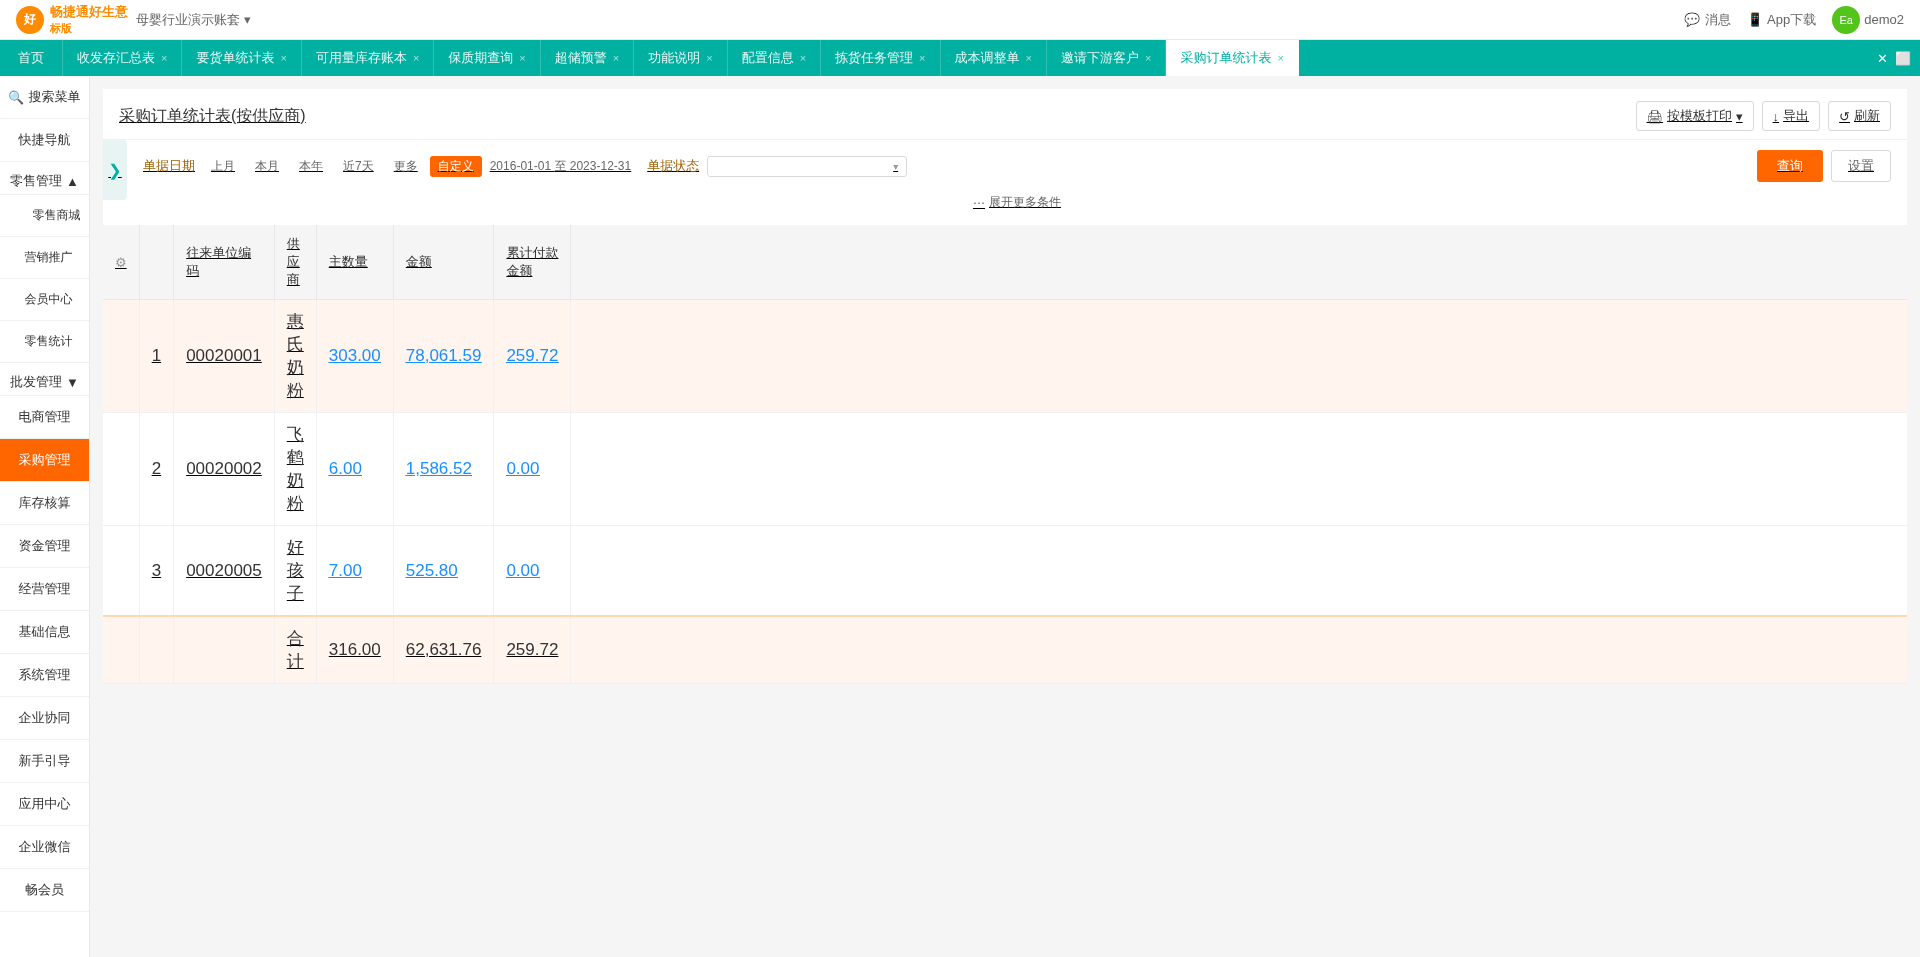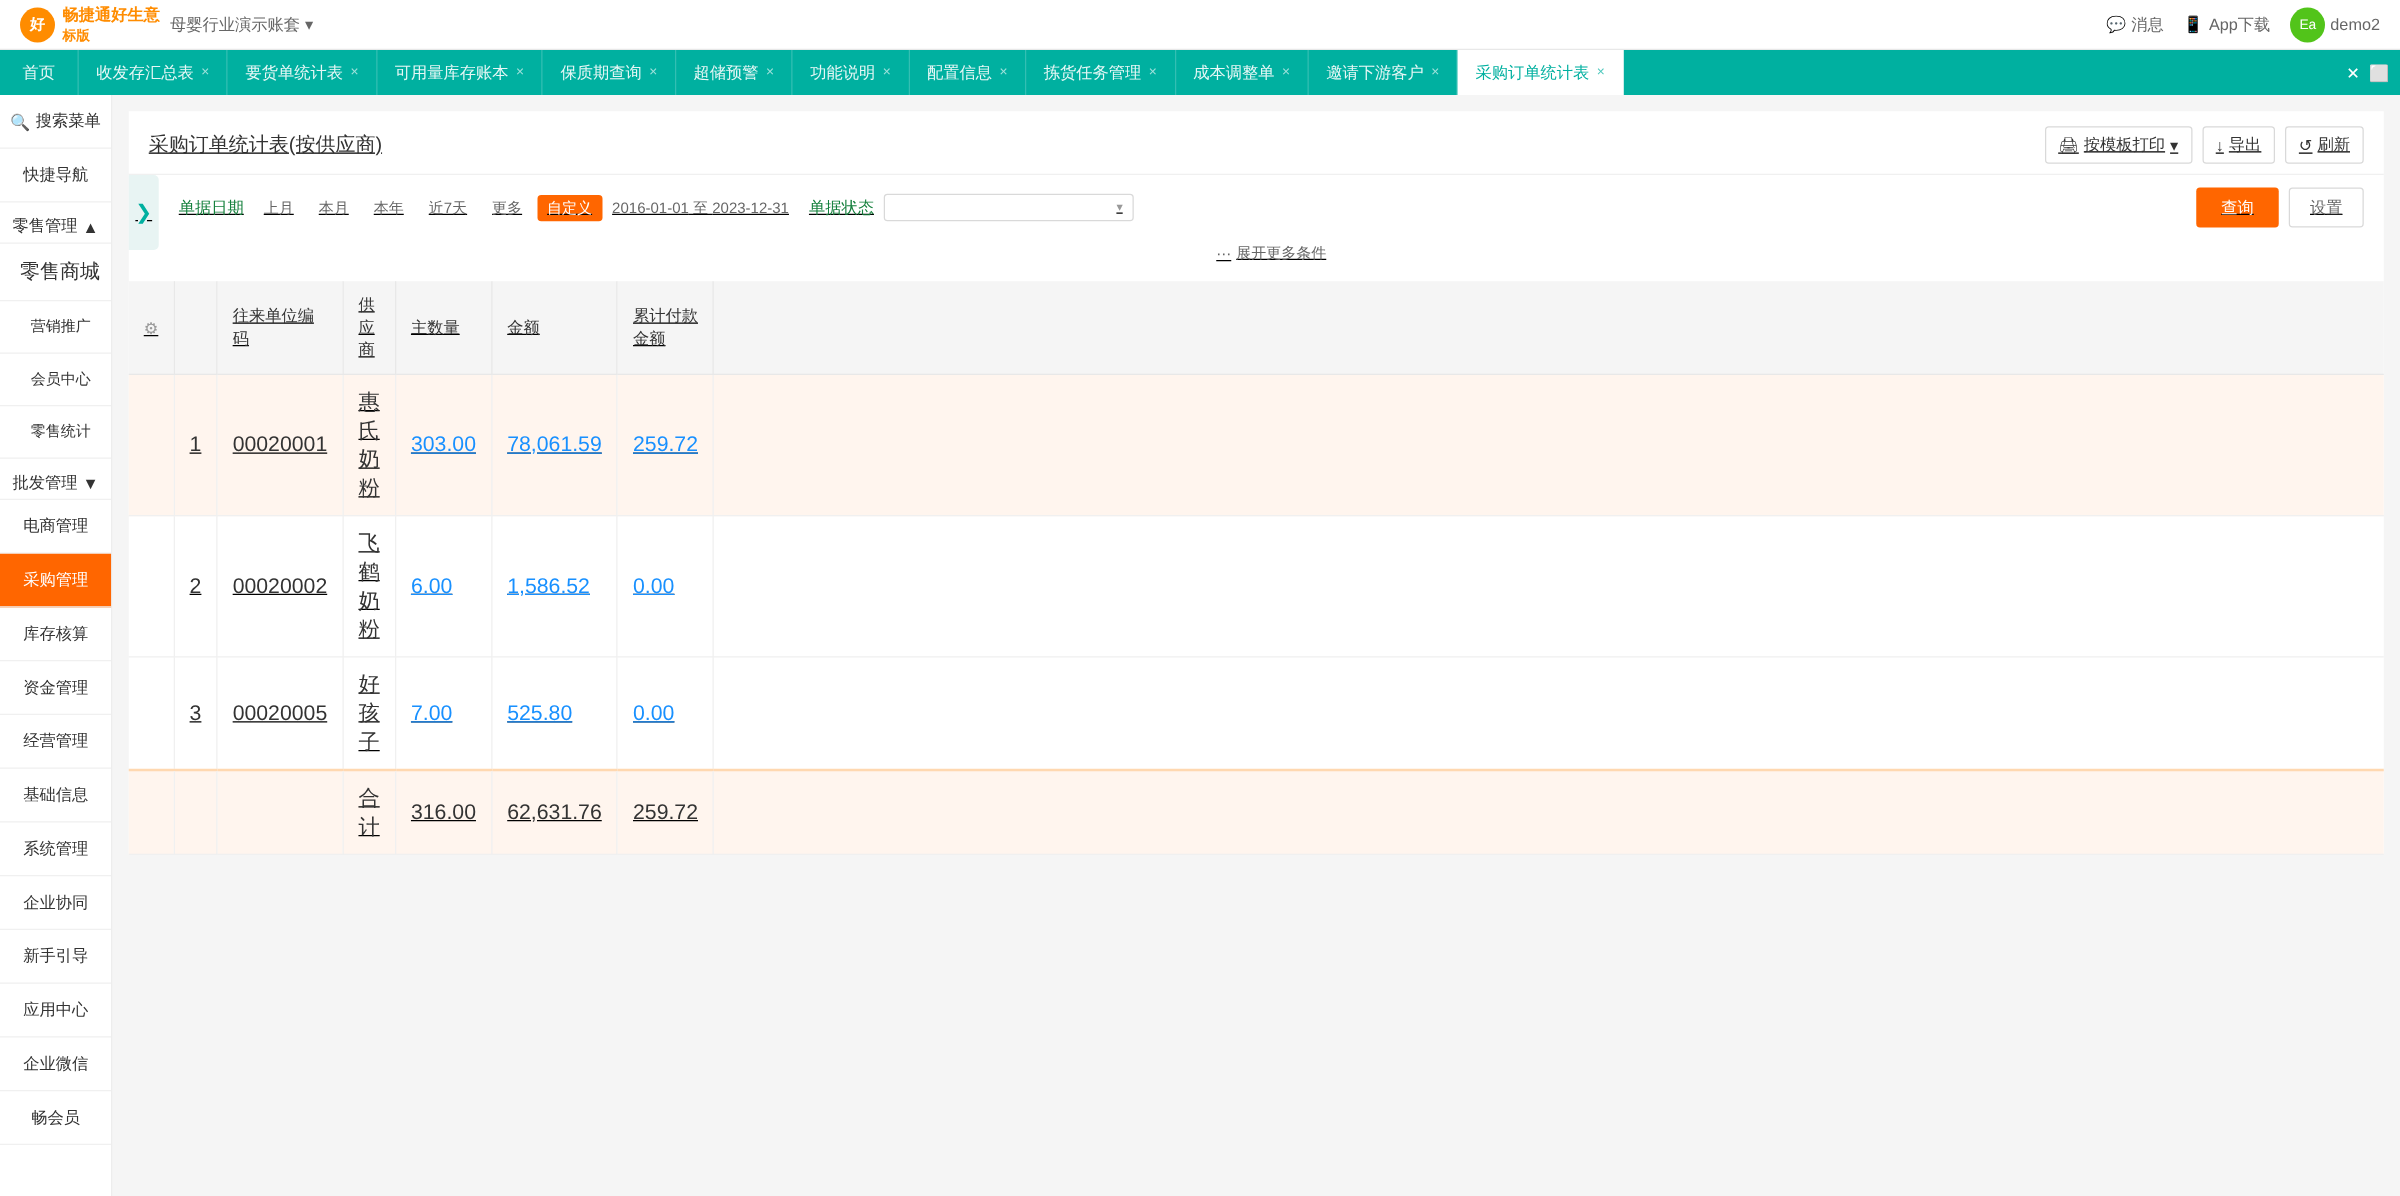--- a/index.html
+++ b/index.html
@@ -38,21 +38,21 @@
     .page-container { background: #fff; margin: 13px; padding: 0; text-decoration: underline; }
 
     
     .page-header { display: flex; align-items: center; justify-content: space-between; padding: 12px 16px 8px; border-bottom: 1px solid #f0f0f0; }
     .page-title { font-size: 16px; font-weight: 500; color: #333; }
     .page-actions { display: flex; align-items: center; gap: 8px; }
     .btn-print { display: flex; align-items: center; gap: 4px; padding: 5px 10px; border: 1px solid #d9d9d9; border-radius: 3px; background: #fff; color: #333; cursor: pointer; font-size: 13px; }
     .btn-export { display: flex; align-items: center; gap: 4px; padding: 5px 10px; border: 1px solid #d9d9d9; border-radius: 3px; background: #fff; color: #333; cursor: pointer; font-size: 13px; }
     .btn-refresh { display: flex; align-items: center; gap: 4px; padding: 5px 10px; border: 1px solid #d9d9d9; border-radius: 3px; background: #fff; color: #333; cursor: pointer; font-size: 13px; }
     .filter-group { display: flex; align-items: center; gap: 8px; }
-    .filter-label { color: #15803d; font-size: 13px; white-space: nowrap; }
+    .filter-label { color: #a16207; font-size: 13px; white-space: nowrap; }
     .date-shortcuts { display: flex; align-items: center; gap: 4px; }
     .date-shortcut { padding: 2px 8px; font-size: 12px; color: #666; cursor: pointer; border: none; background: none; }
     .date-tag { padding: 2px 8px; font-size: 12px; color: #fff; background: #ff6600; border-radius: 3px; cursor: pointer; }
     .date-range { font-size: 12px; color: #666; }
     .filter-select { display: flex; align-items: center; border: 1px solid #d9d9d9; border-radius: 3px; padding: 4px 8px; background: #fff; min-width: 200px; cursor: pointer; }
     .filter-select-text { flex: 1; color: #999; font-size: 13px; }
     .filter-select-arrow { color: #999; font-size: 10px; }
     .filter-input { border: 1px solid #d9d9d9; border-radius: 3px; padding: 4px 8px; min-width: 200px; font-size: 13px; }
     .expand-btn { display: flex; align-items: center; gap: 4px; color: #666; font-size: 12px; cursor: pointer; border: none; background: none; padding: 4px 8px; }
     .btn-query { padding: 6px 20px; background: #ff6600; color: white; border: none; border-radius: 3px; font-size: 13px; cursor: pointer; }
@@ -174,21 +174,21 @@
       <span>🔍</span>
       <span>搜索菜单</span>
     </div>
     <div class="sidebar-item">
       <span>快捷导航</span>
     </div>
     <div class="sidebar-section">
       <span>零售管理</span>
       <span>▲</span>
     </div>
-    <div class="sidebar-item" style="font-size:16px; padding-left:15px;">
+    <div class="sidebar-item" style="font-size:12px; padding-left:32px;">
       <span>零售商城</span>
     </div>
     <div class="sidebar-item" style="font-size:12px; padding-left:16px;">
       <span>营销推广</span>
     </div>
     <div class="sidebar-item" style="font-size:12px; padding-left:16px;">
       <span>会员中心</span>
     </div>
     <div class="sidebar-item" style="font-size:12px; padding-left:16px;">
       <span>零售统计</span>

